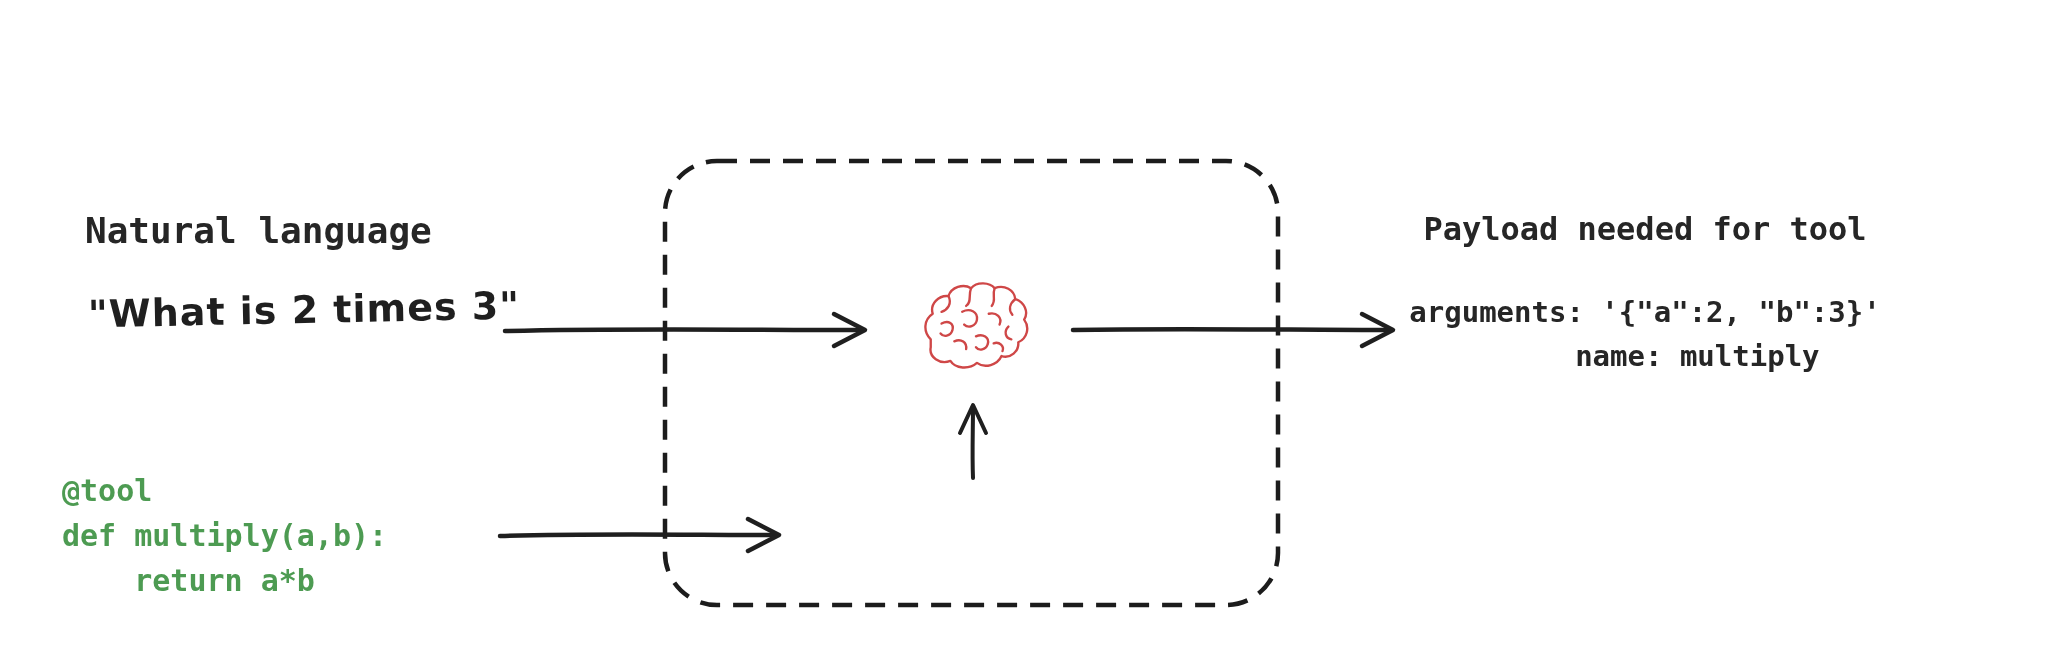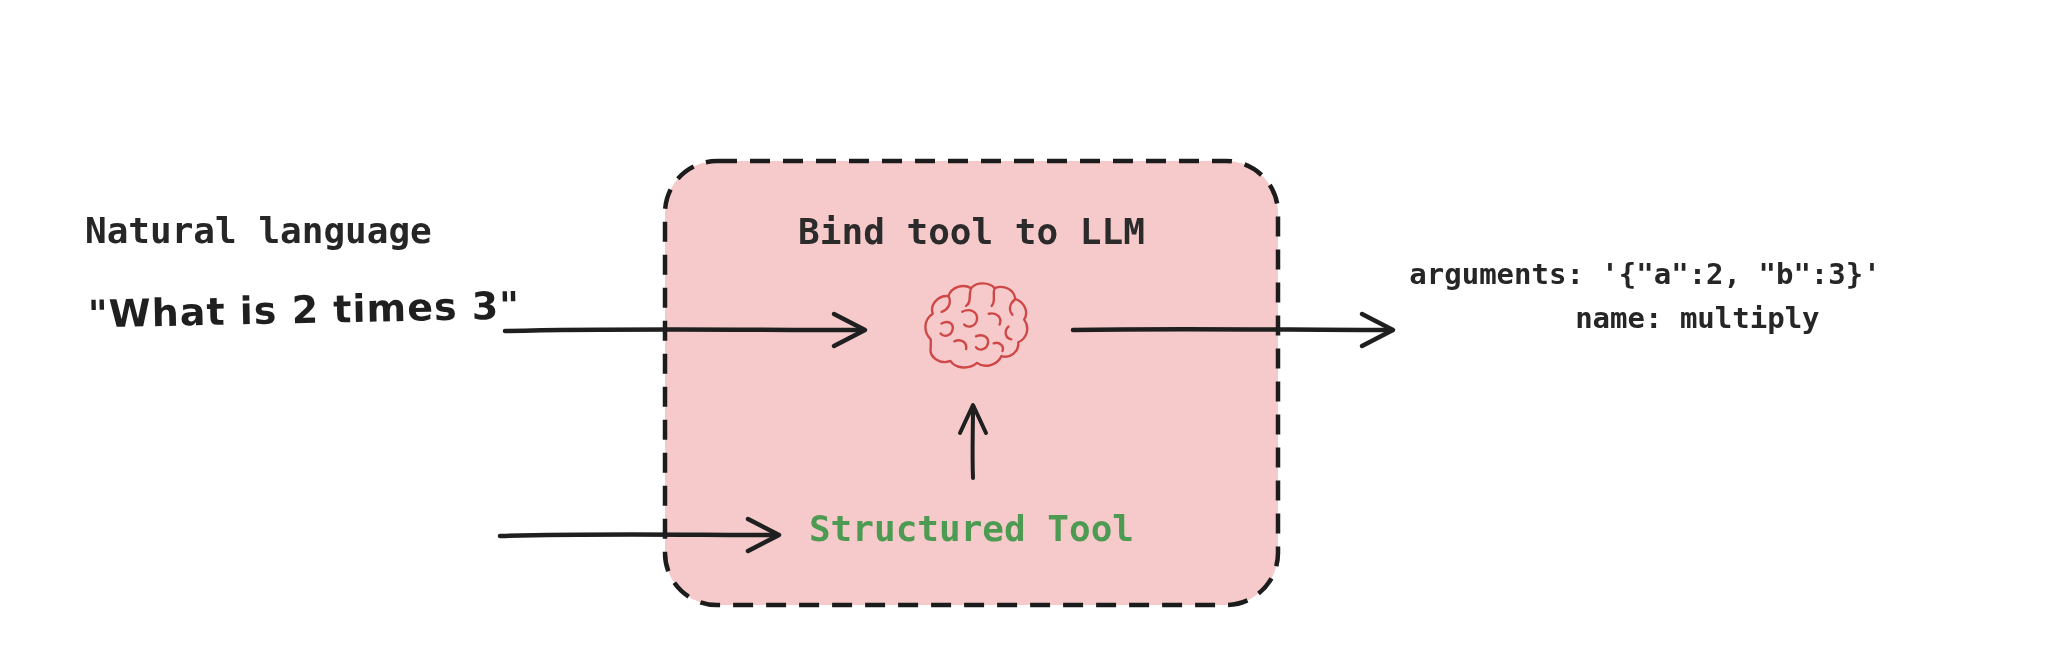--- a/index.html
+++ b/index.html
@@ -39,44 +39,44 @@
 </style>
 </head>
 <body>
 
 <div id="canvas">
 
   <div class="abs mono heading nl-heading">Natural language</div>
 
   <div class="abs handwriting" style="left:88px;top:240px;">"What is 2 times 3"</div>
 
+  <div class="abs mono code code-block">@tool
+def multiply(a,b):
+    return a*b</div>
 
-  <div class="abs box">
-    <div class="box-title mono">Bind tool to LLM</div>
-    <div class="structured-label mono">Structured Tool</div>
-  </div>
 
   <svg id="brain" width="118" height="96" viewBox="0 0 120 95">
     <g fill="none" stroke="#cf4747" stroke-width="2.4" stroke-linecap="round" stroke-linejoin="round">
       <path d="M16,58 C8,50 9,38 18,32 C15,22 24,13 34,14 C37,5 49,1 57,6 C63,-1 76,0 81,6 C91,2 101,8 102,17 C111,20 116,30 111,38 C117,46 114,57 105,61 C106,70 97,78 88,75 C84,84 71,88 63,82 C55,89 41,88 36,80 C25,84 14,76 16,66 Z"></path>
       <path d="M34,14 C38,22 33,28 27,30"></path>
       <path d="M57,6 C54,14 58,20 52,24"></path>
       <path d="M81,6 C78,14 83,18 78,24"></path>
       <path d="M102,17 C96,22 95,28 99,33"></path>
       <path d="M27,42 C34,38 40,42 38,49 C36,55 29,56 26,52"></path>
       <path d="M48,30 C56,26 64,30 63,38 C62,45 54,47 50,43"></path>
       <path d="M75,32 C83,30 89,36 86,43"></path>
       <path d="M95,45 C90,50 92,57 98,58"></path>
       <path d="M40,60 C47,57 53,61 52,68"></path>
       <path d="M62,55 C69,52 76,56 74,63 C72,69 65,70 62,66"></path>
       <path d="M80,62 C86,60 91,65 89,70"></path>
     </g>
   </svg>
 
   <div class="abs right-block">
+    <div class="right-heading mono">Payload needed for tool</div>
     <div class="payload-lines mono">arguments: '{"a":2, "b":3}'
       name: multiply</div>
   </div>
 
   <svg id="overlay" width="2048" height="659" viewBox="0 0 2048 659">
     <rect x="665" y="113" width="613" height="444" rx="52" fill="none" stroke="#1c1c1c" stroke-width="4.5" stroke-dasharray="20 13"></rect>
     <g stroke="#1f1f1f" stroke-width="4.5" fill="none" stroke-linecap="round" stroke-linejoin="round">
       <path d="M505,283 C625,280 745,282 863,282"></path>
       <path d="M834,266 L865,282 L834,298"></path>
     </g>

